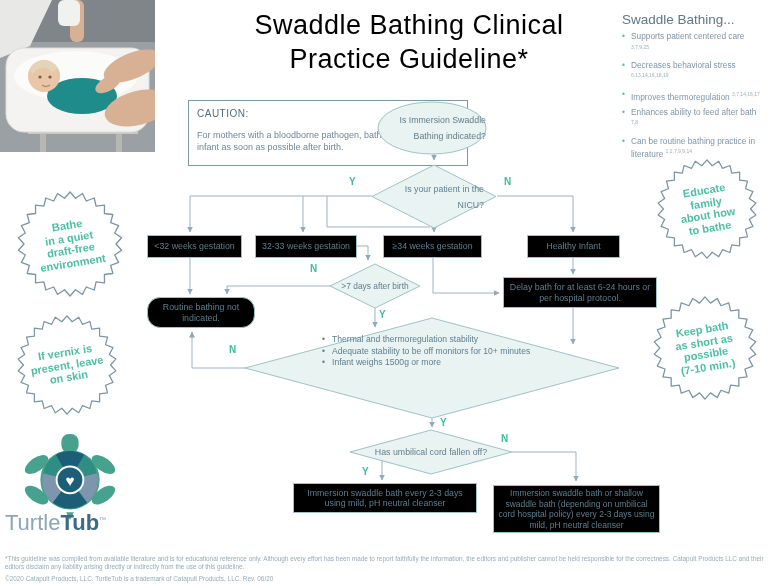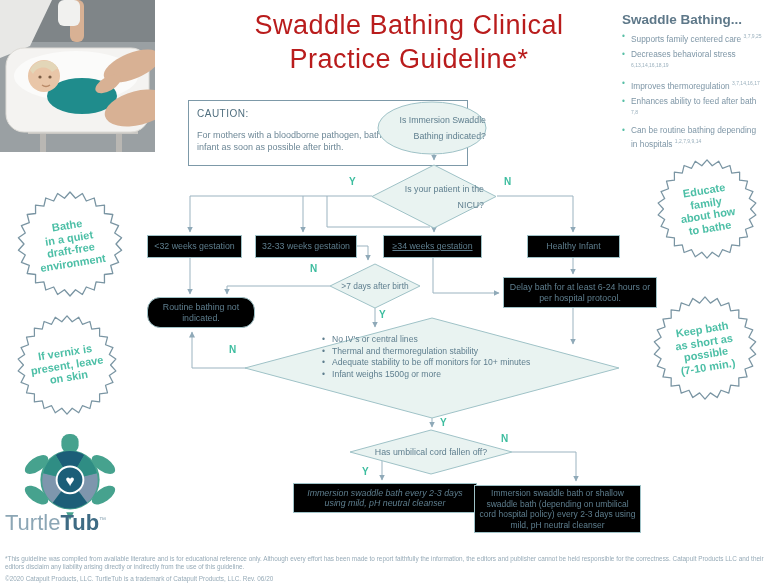--- a/index.html
+++ b/index.html
@@ -1,23 +1,23 @@
 <!DOCTYPE html>
 <html><head>
 <meta charset="utf-8">
 <style>
   html,body{margin:0;padding:0;background:#ffffff;}
   #page{position:relative;width:768px;height:585px;background:#ffffff;overflow:hidden;
         font-family:"Liberation Sans", sans-serif;}
   
   .photo{position:absolute;left:0;top:0;width:155px;height:152px;}
   .title{position:absolute;left:178px;top:8px;width:462px;text-align:center;
-         font-size:27px;line-height:34px;color:#b91c1c;letter-spacing:.5px;}
+         font-size:27px;line-height:34px;color:#000000;letter-spacing:.5px;}
   .benefits{position:absolute;left:622px;top:12px;width:142px;}
-  .benefits h2{margin:0 0 4px 0;font-size:13.5px;font-weight:700;color:#5E7889;}
+  .benefits h2{margin:0 0 4px 0;font-size:13.5px;font-weight:400;color:#5E7889;}
   .benefits ul{margin:0;padding:0;list-style:none;}
   .benefits li{position:relative;padding-left:9px;font-size:8.3px;line-height:10.5px;
                color:#7E96A6;margin-bottom:5px;}
   .benefits li::before{content:"•";position:absolute;left:0;top:0;color:#58BFA6;}
   .benefits sup{font-size:5px;color:#9AB0BD;}
   
   .caution{position:absolute;left:188px;top:100px;width:262px;height:50px;
            border:1px solid #7D99A8;background:#fff;padding:7px 8px;}
   .caution .cap{font-size:10px;font-weight:normal;color:#4F6E7E;letter-spacing:.5px;margin-bottom:11px;}
   .caution .body{font-size:9px;line-height:11.5px;color:#6E8897;width:190px;}
@@ -80,25 +80,25 @@
   </div>
 
   <div class="title">
     <div>Swaddle Bathing Clinical</div>
     <div>Practice Guideline*</div>
   </div>
 
   <div class="benefits">
     <h2>Swaddle Bathing...</h2>
     <ul>
-      <li><span>Supports family centered care</span> <sup>3,7,9,25</sup></li>
+      <li><span>Supports patient centered care</span> <sup>3,7,9,25</sup></li>
       <li><span>Decreases  behavioral stress</span> <sup>6,13,14,16,18,19</sup></li>
       <li><span>Improves thermoregulation</span> <sup>3,7,14,16,17</sup></li>
       <li><span>Enhances ability to feed after bath</span> <sup>7,8</sup></li>
-      <li><span>Can be routine bathing depending in hospitals</span> <sup>1,2,7,9,9,14</sup></li>
+      <li><span>Can be routine bathing practice in literature</span> <sup>1,2,7,9,9,14</sup></li>
     </ul>
   </div>
 
   <div class="caution">
     <div class="cap">CAUTION:</div>
     <div class="body">For mothers with a bloodborne pathogen, bathe infant as soon as possible after birth.</div>
   </div>
 
   <svg id="wires" viewBox="0 0 768 585">
     <defs>
@@ -134,29 +134,28 @@
     </g>
   </svg>
 
   <div class="node-text" style="left:378px;top:108px;width:108px;height:40px;">Is Immersion Swaddle Bathing indicated?</div>
   <div class="node-text" style="left:384px;top:180px;width:100px;height:33px;">Is your patient in the NICU?</div>
   <div class="node-text" style="left:336px;top:274px;width:78px;height:24px;font-size:8.4px;">&gt;7 days after birth</div>
   <div class="node-text" style="left:371px;top:440px;width:120px;height:24px;">Has umbilical cord fallen off?</div>
 
   <div class="node-rect" style="left:147px;top:235px;width:95px;height:23px;">&lt;32 weeks gestation</div>
   <div class="node-rect" style="left:255px;top:235px;width:102px;height:23px;">32-33 weeks gestation</div>
-  <div class="node-rect" style="left:383px;top:235px;width:99px;height:23px;text-decoration:underline;">≥34 weeks gestation</div>
+  <div class="node-rect" style="left:383px;top:235px;width:99px;height:23px;">≥34 weeks gestation</div>
   <div class="node-rect" style="left:527px;top:235px;width:93px;height:23px;">Healthy Infant</div>
   <div class="node-rect" style="left:147px;top:297px;width:108px;height:31px;border-radius:13px;">Routine bathing not indicated.</div>
   <div class="node-rect" style="left:503px;top:277px;width:154px;height:31px;">Delay bath for at least 6-24 hours or per hospital protocol.</div>
-  <div class="node-rect" style="left:293px;top:483px;width:184px;height:30px;font-style:italic;">Immersion swaddle bath every 2-3 days using mild, pH neutral cleanser</div>
-  <div class="node-rect" style="left:474px;top:485px;width:167px;height:48px;font-size:8.5px;">Immersion swaddle bath or shallow swaddle bath (depending on umbilical cord hospital policy) every 2-3 days using mild, pH neutral cleanser</div>
+  <div class="node-rect" style="left:293px;top:483px;width:184px;height:30px;">Immersion swaddle bath every 2-3 days using mild, pH neutral cleanser</div>
+  <div class="node-rect" style="left:493px;top:485px;width:167px;height:48px;font-size:8.5px;">Immersion swaddle bath or shallow swaddle bath (depending on umbilical cord hospital policy) every 2-3 days using mild, pH neutral cleanser</div>
 
   <div class="criteria">
-    <div class="crit-row">No IV's or central lines</div>
     <div class="crit-row">Thermal and thermoregulation stability</div>
     <div class="crit-row">Adequate stability to be off monitors for 10+ minutes</div>
     <div class="crit-row">Infant weighs 1500g or more</div>
   </div>
 
   <div class="yn" style="left:349px;top:176px;">Y</div>
   <div class="yn" style="left:504px;top:176px;">N</div>
   <div class="yn" style="left:310px;top:263px;">N</div>
   <div class="yn" style="left:379px;top:309px;">Y</div>
   <div class="yn" style="left:229px;top:344px;">N</div>

